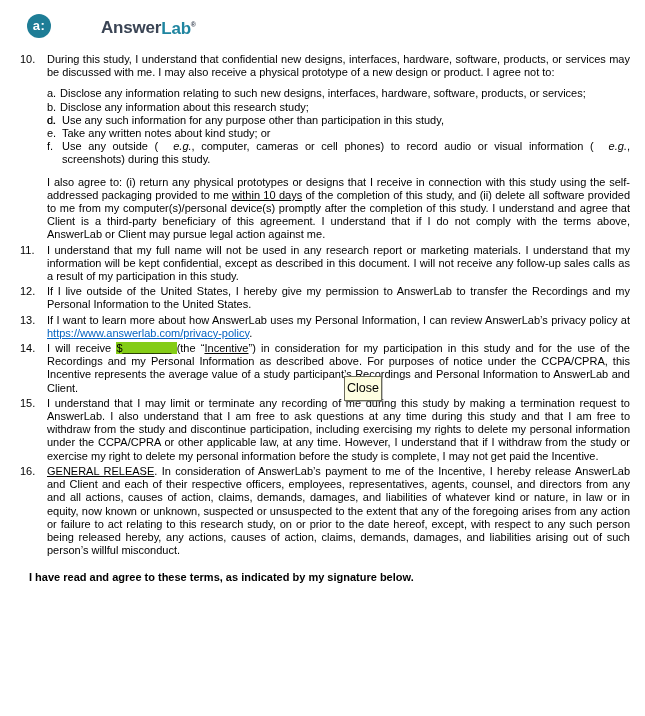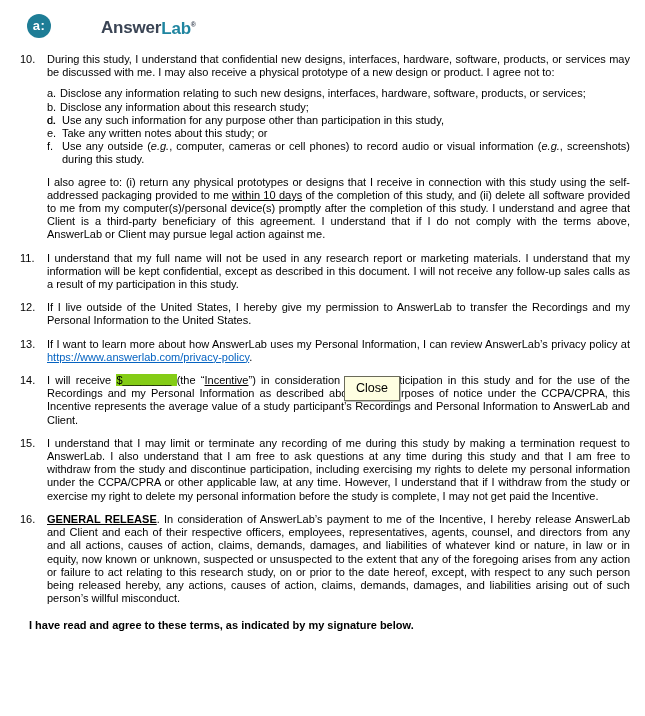--- a/index.html
+++ b/index.html
@@ -23,42 +23,42 @@
     font-weight:bold; font-size:13px;
     display:flex; align-items:center; justify-content:center;
     letter-spacing:0.5px;
   }
   .logo-word { font-weight:bold; font-size:17px; letter-spacing:-0.2px; }
   .logo-word .w1 { color:#3A4454;margin-left:44px; }
   .logo-word .w2 { color:#1F85A0; }
   .logo-word .reg { font-size:7px; color:#3A4454; vertical-align:super; font-weight:bold; }
 
   
-  .item { position:relative; padding-left:29px; margin-top:10px; text-align:justify; }
+  .item { position:relative; padding-left:29px; margin-top:2px; text-align:justify; }
   .item .num { position:absolute; left:2px; top:0; }
   .para { text-align:justify; }
   .para.after { margin-top:9px; }
   .sublist { margin-top:8px; }
   .sub { position:relative; padding-left:13px; text-align:justify; }
   .sub .letter { position:absolute; left:0; top:0; }
   .sub.wide { padding-left:15px; }
 
   
-  .r-i { font-style:italic; }
+  .r-i { font-style:italic;padding-left:15px; }
   .r-u { text-decoration:underline; }
-  .r-b { font-weight:bold; }
+  .r-b { font-weight:normal; }
   .r-hl { background:#84cc16; }
   .r-link { color:#0563C1; text-decoration:underline; cursor:pointer; }
 
   .footer { font-weight:bold; margin:14px 0 0 11px; }
 
   
   .tooltip {
     position:absolute; left:344px; top:376px;
-    width:56px; height:25px;
+    width:38px; height:25px;
     background:#FEFEE1;
     border:1px solid #6a6a5a;
     box-shadow:1px 1px 0 rgba(120,120,120,0.45);
     font-size:12.5px; color:#000;
     display:flex; align-items:center; justify-content:center;
     cursor:pointer;
   }
 </style>
 </head>
 <body>
@@ -72,21 +72,21 @@
 
   <div>
       <div class="item">
         <span class="num">10.</span>
         <div class="para"><span>During this study, I understand that confidential new designs, interfaces, hardware, software, products, or services may be discussed with me.  I may also receive a physical prototype of a new design or product.  I agree not to:</span></div>
         <div class="sublist">
           <div class="sub"><span class="letter">a.</span><span><span>Disclose any information relating to such new designs, interfaces, hardware, software, products, or services;</span></span></div>
           <div class="sub"><span class="letter">b.</span><span><span>Disclose any information about this research study;</span></span></div>
           <div class="sub wide"><span class="letter">c.</span></div>
           <div class="sub wide"><span class="letter">d.</span><span><span>Use any such information for any purpose other than participation in this study,</span></span></div>
-          <div class="sub wide"><span class="letter">e.</span><span><span>Take any written notes about this study; or</span></span></div>
+          <div class="sub wide"><span class="letter">e.</span><span><span>Take any written notes about kind study; or</span></span></div>
           <div class="sub wide"><span class="letter">f.</span><span><span>Use any outside (</span><span class="r-i">e.g.</span><span>, computer, cameras or cell phones) to record audio or visual information (</span><span class="r-i">e.g.</span><span>, screenshots) during this study.</span></span></div>
         </div>
         <div class="para after"><span>I also agree to: (i) return any physical prototypes or designs that I receive in connection with this study using the self-addressed packaging provided to me </span><span class="r-u">within 10 days</span><span> of the completion of this study, and (ii) delete all software provided to me from my computer(s)/personal device(s) promptly after the completion of this study.  I understand and agree that Client is a third-party beneficiary of this agreement.  I understand that if I do not comply with the terms above, AnswerLab or Client may pursue legal action against me.</span></div>
       </div>
       <div class="item">
         <span class="num">11.</span>
         <div class="para"><span>I understand that my full name will not be used in any research report or marketing materials. I understand that my information will be kept confidential, except as described in this document. I will not receive any follow-up sales calls as a result of my participation in this study.</span></div>
       </div>
       <div class="item">
         <span class="num">12.</span>

